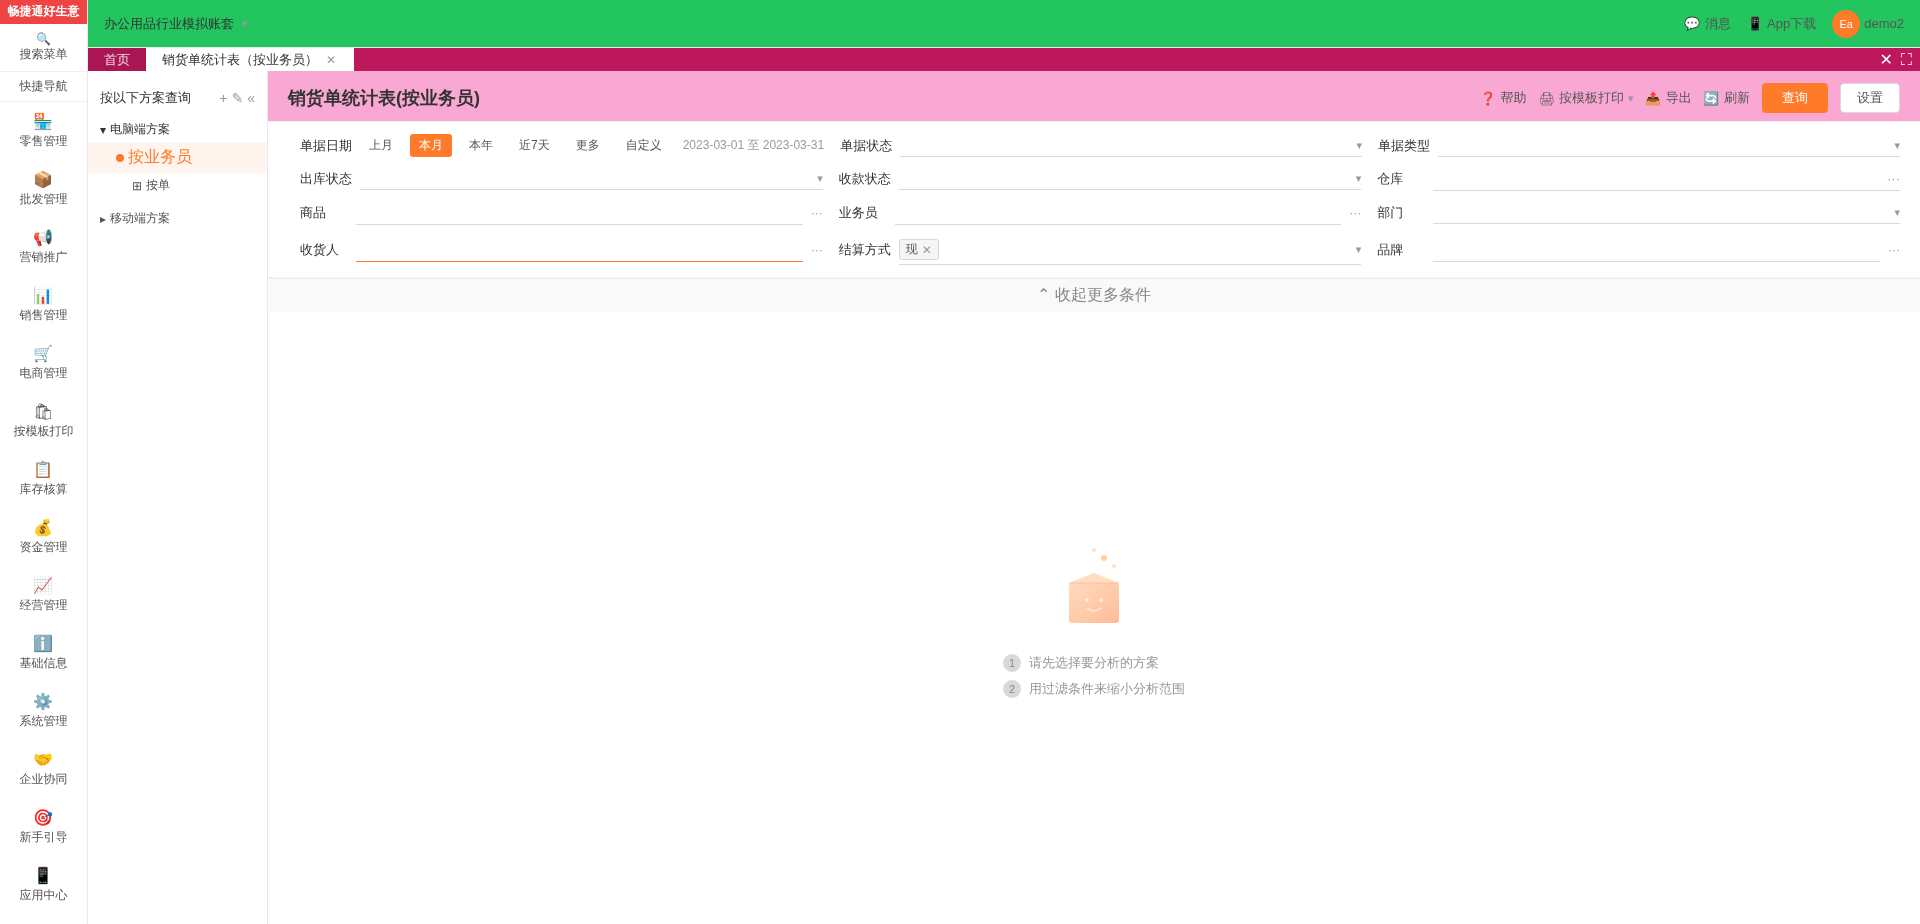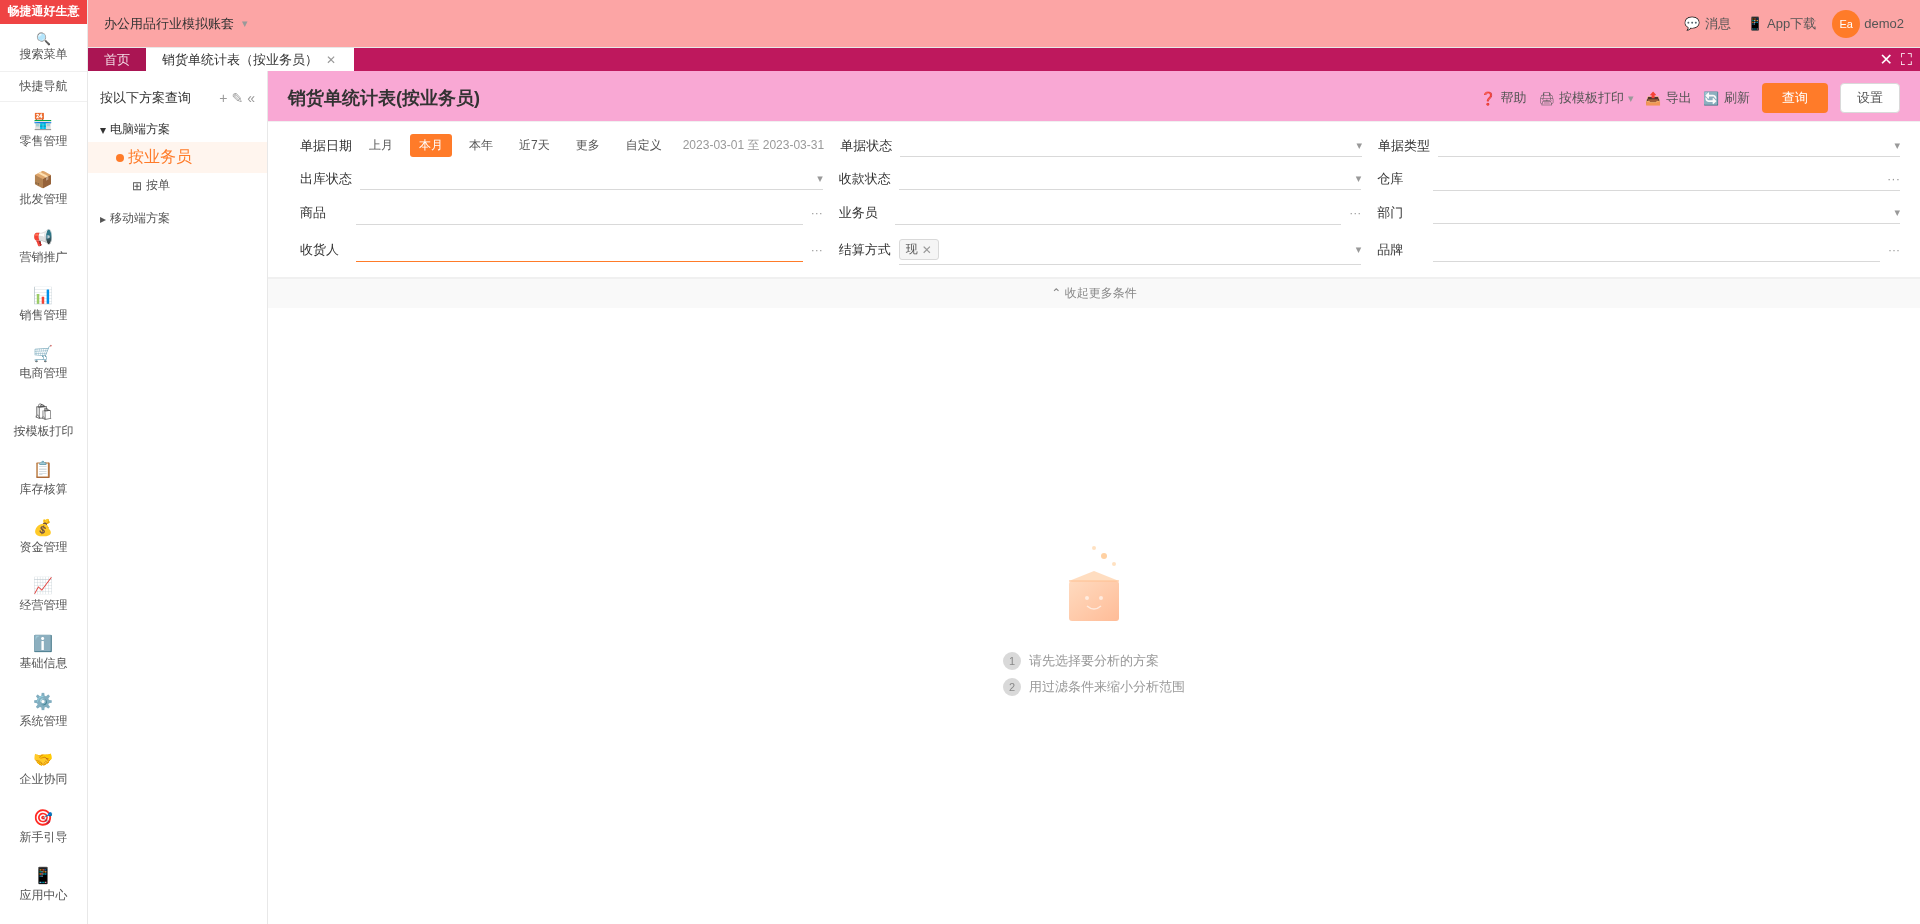--- a/index.html
+++ b/index.html
@@ -60,21 +60,21 @@
     .main {
       flex: 1;
       display: flex;
       flex-direction: column;
       overflow: hidden;
     }
 
     
     .top-header {
       height: 48px;
-      background: #fca5a5;
+      background: #22c55e;
       border-bottom: 1px solid #e8e8e8;
       display: flex;
       align-items: center;
       padding: 0 16px;
       justify-content: space-between;
     }
     .top-header-left {
       display: flex;
       align-items: center;
       gap: 8px;
@@ -373,21 +373,21 @@
       border-radius: 3px;
       padding: 1px 6px;
       font-size: 12px;
       color: #555;
     }
     .tag-x .close { cursor: pointer; color: #999; }
     .collapse-bar {
       text-align: center;
       padding: 6px 0;
       background: #f9f9f9;
-      font-size: 12px;
+      font-size: 16px;
       color: #888;
       cursor: pointer;
       border-top: 1px solid #f0f0f0;
     }
 
     
     .empty-state {
       flex: 1;
       display: flex;
       align-items: center;

